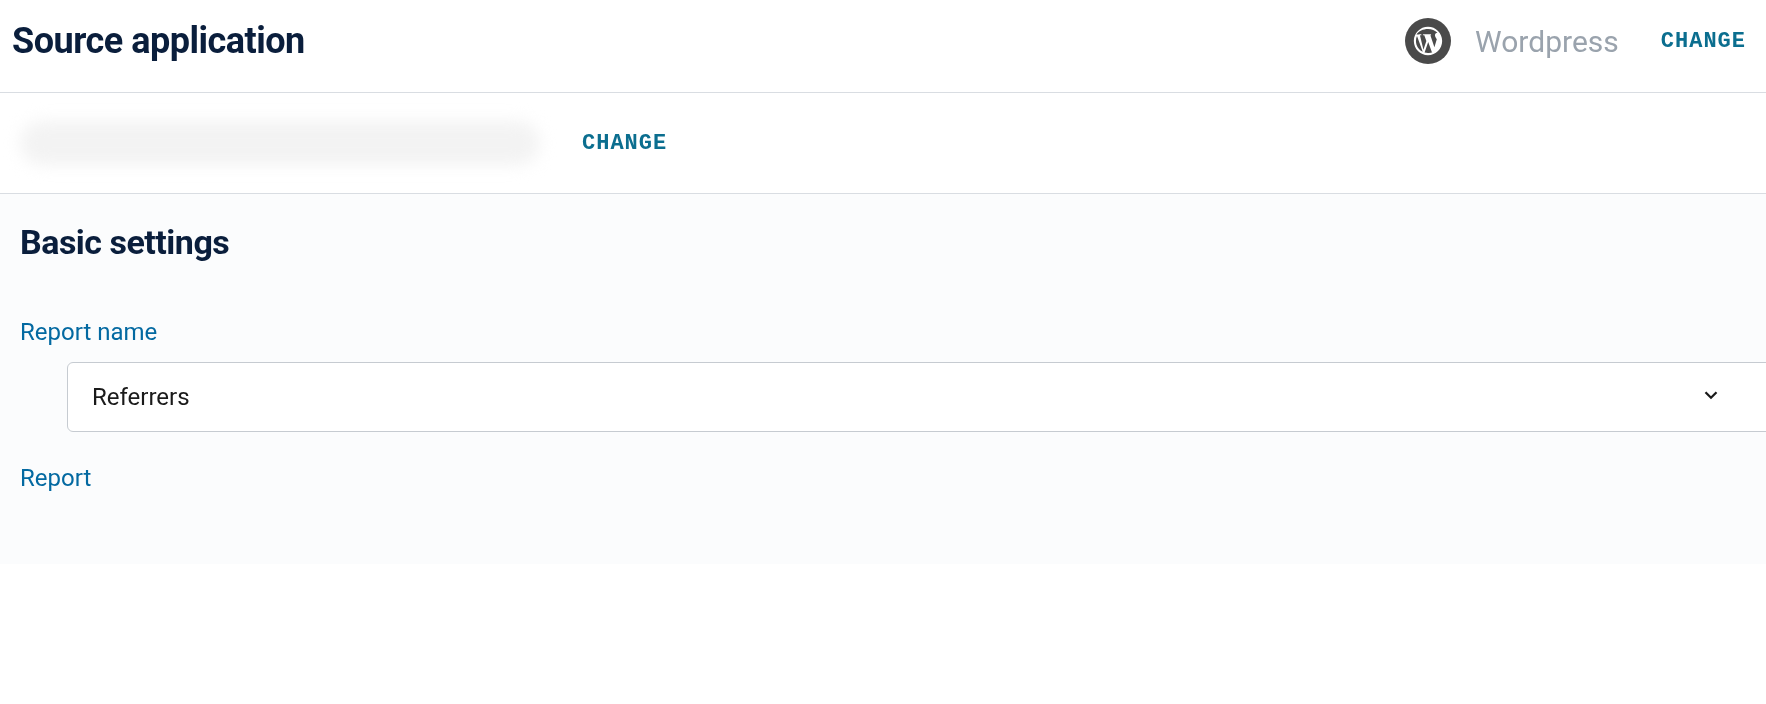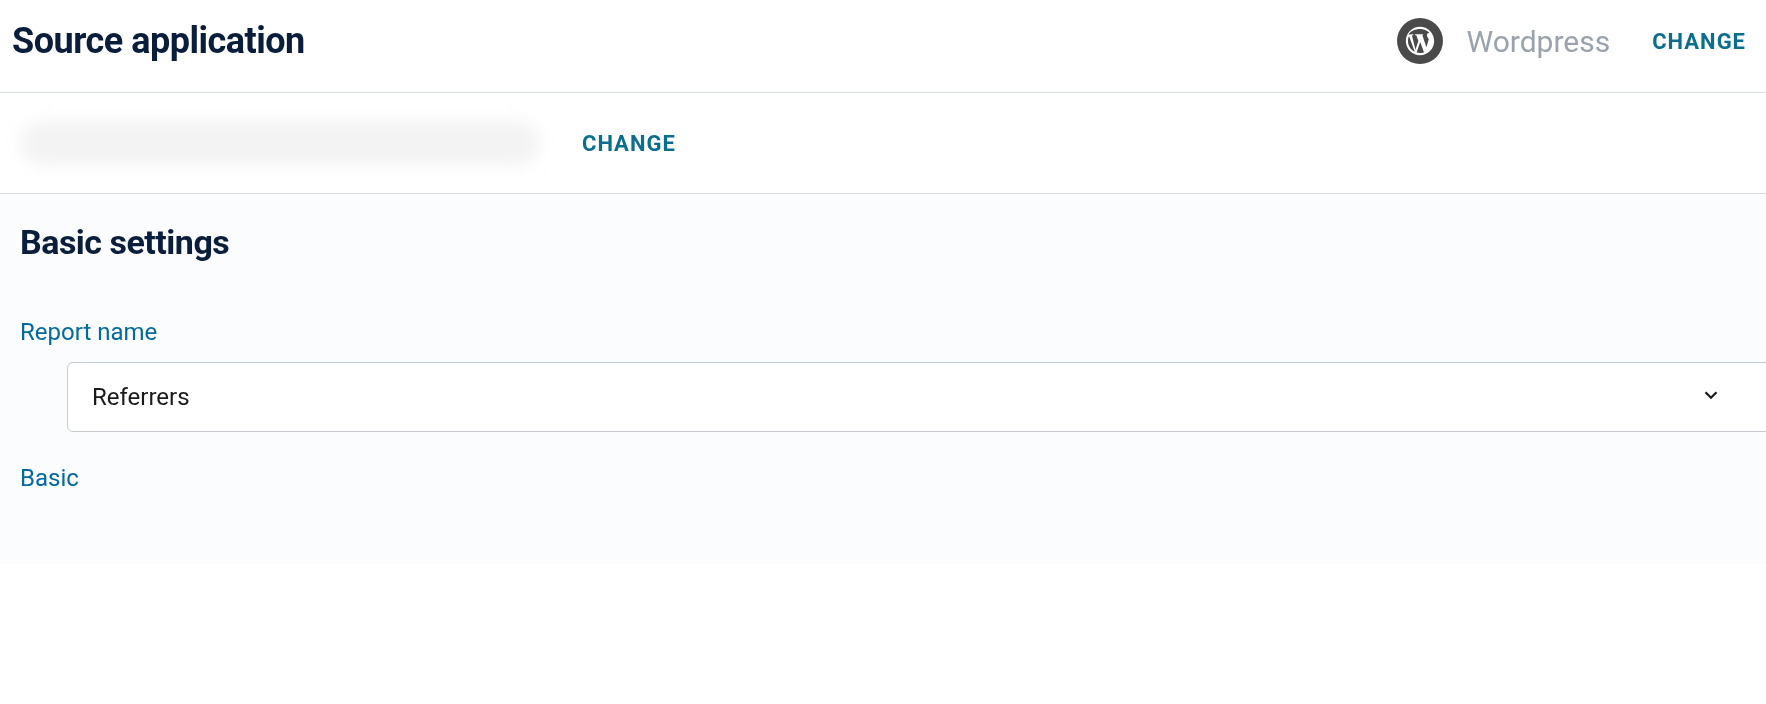--- a/index.html
+++ b/index.html
@@ -56,20 +56,21 @@
       font-weight: 400;
     }
     .change-link {
       font-size: 22px;
       font-weight: 700;
       color: #0b6e8f;
       letter-spacing: 1px;
       text-transform: uppercase;
       cursor: pointer;
       padding-left: 18px;
+      font-family: Liberation Mono, monospace;
     }
     .blurred-account {
       width: 520px;
       height: 44px;
       background: #f3f3f3;
       border-radius: 22px;
       filter: blur(8px);
     }
     .settings-section {
       background: #fbfcfd;
@@ -159,15 +160,15 @@
       </div>
       <span class="select-chevron">
         <svg viewBox="0 0 24 24">
             <polyline points="6 9 12 15 18 9"></polyline>
           </svg>
       </span>
     </div>
   </div>
 
   <div class="field-group">
-    <label class="field-label">Basic</label>
+    <label class="field-label">Report</label>
   </div>
 </div>
 
 </body></html>

